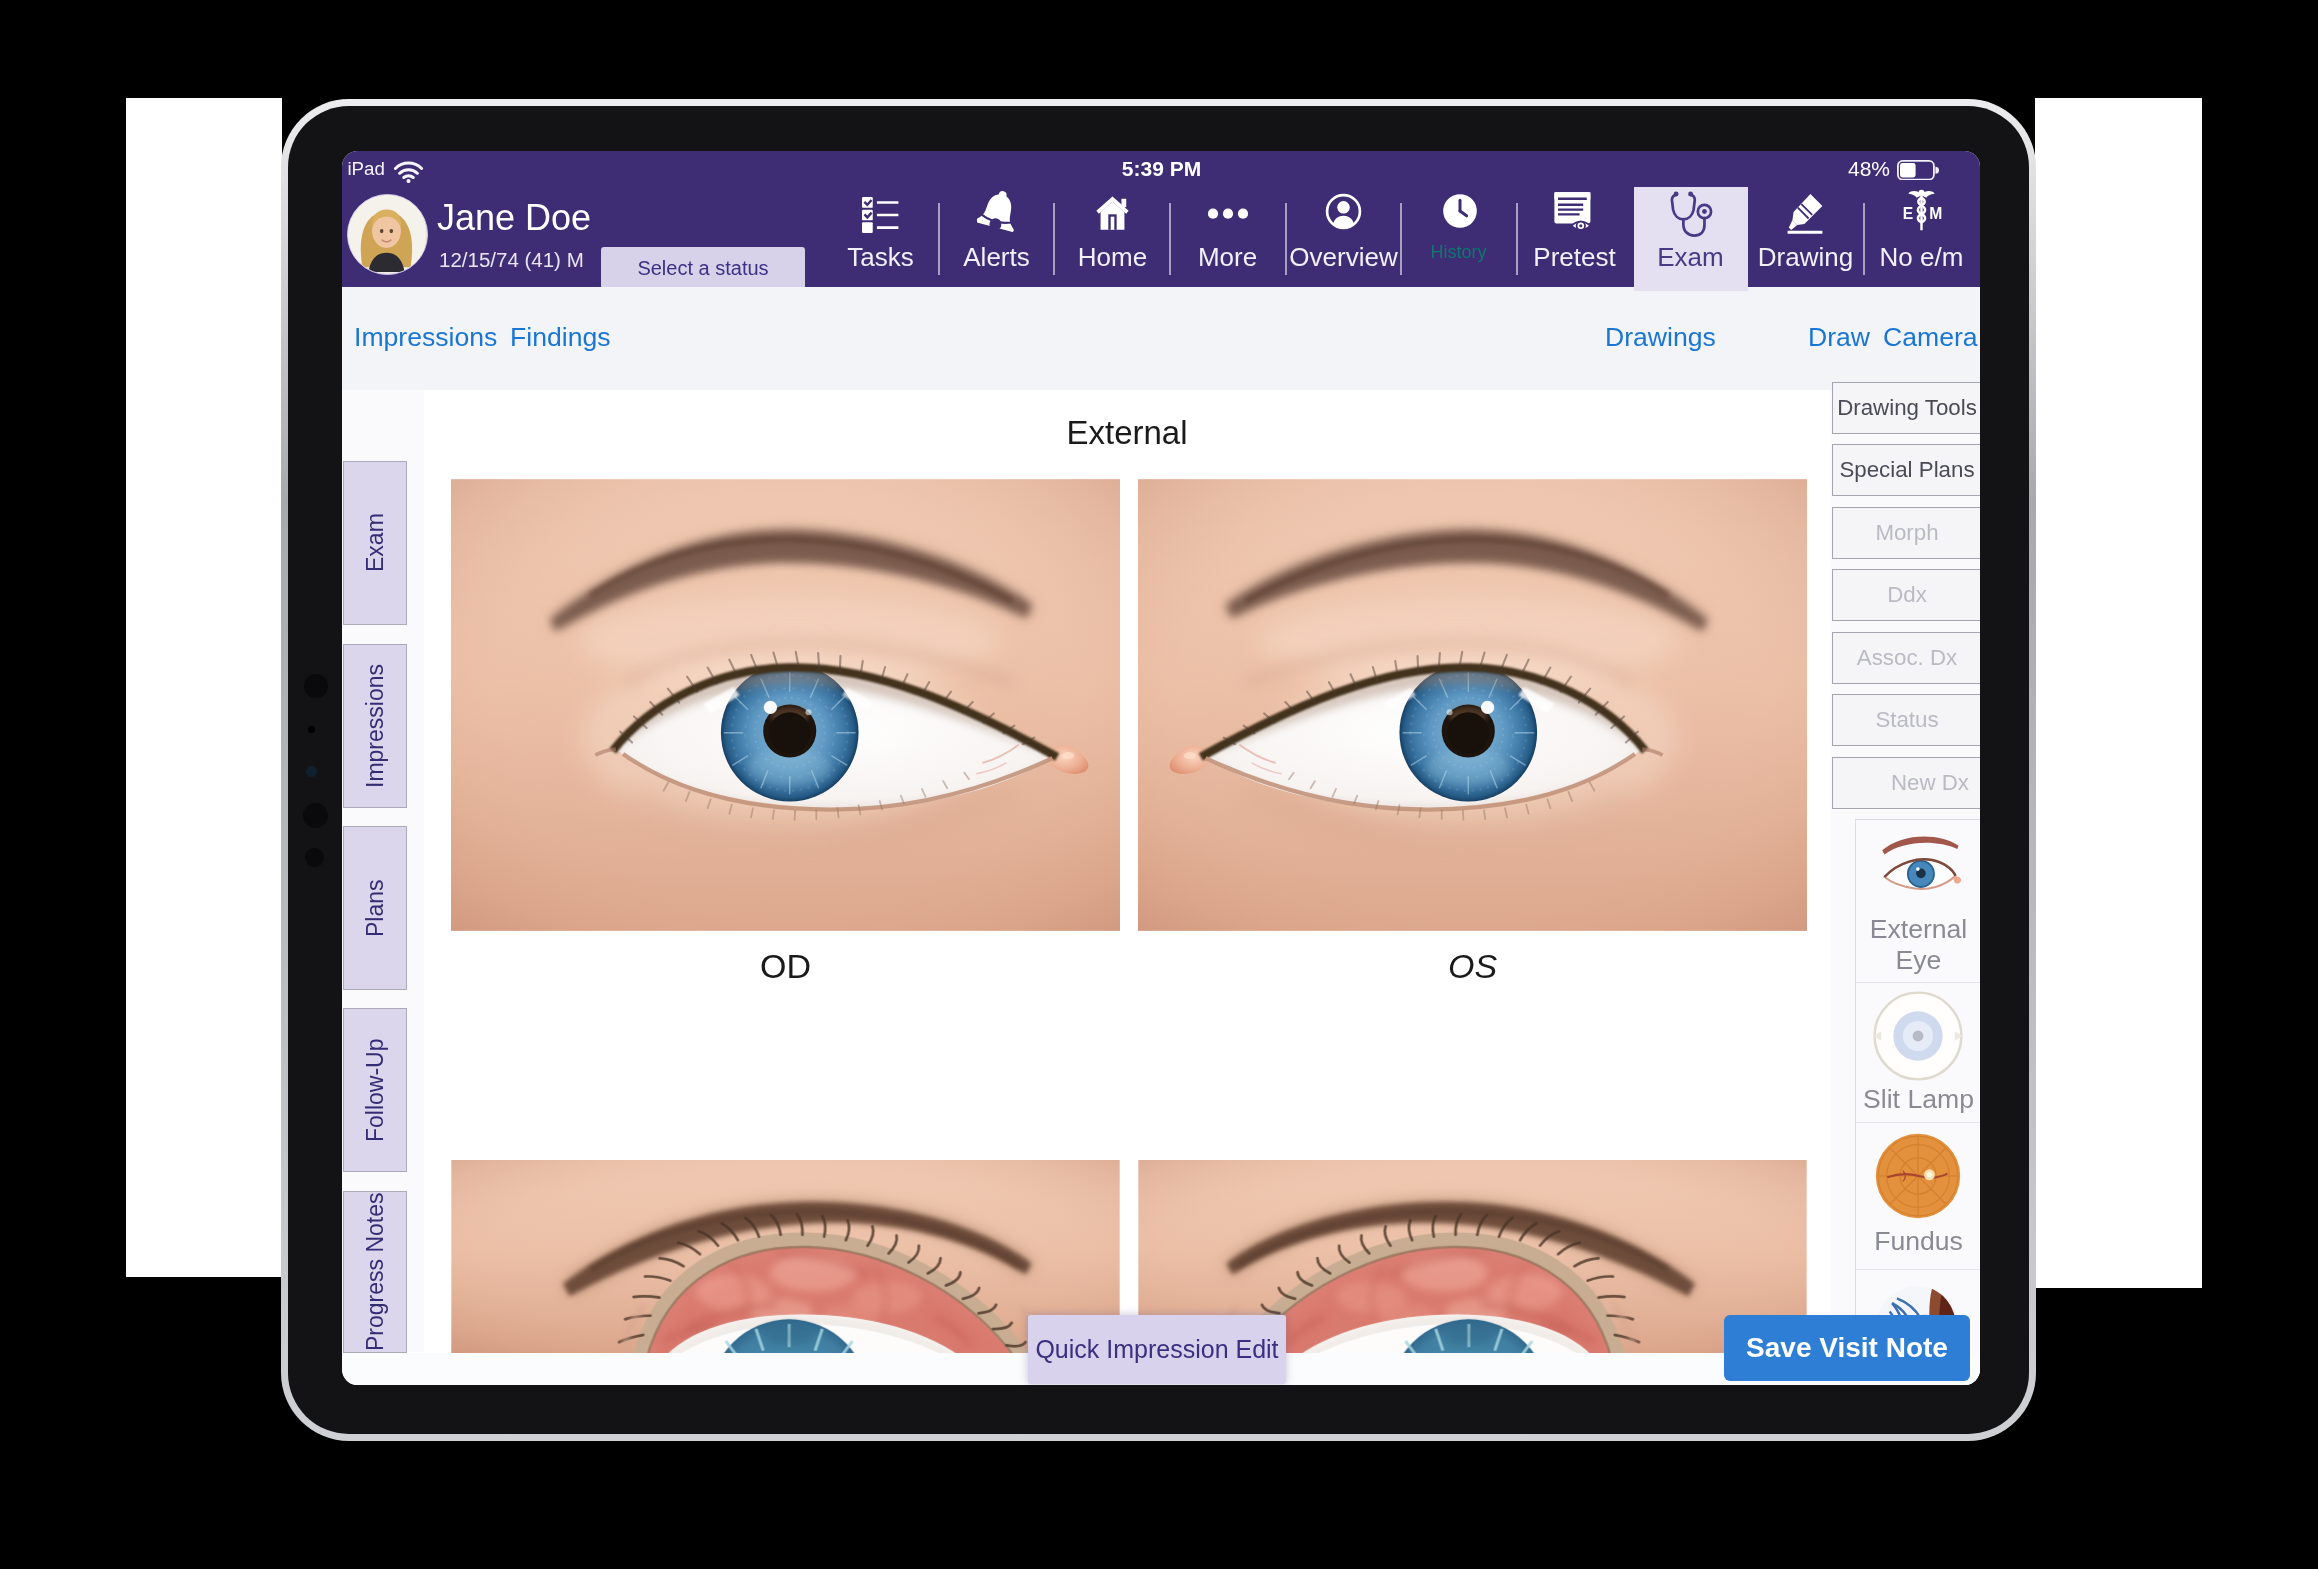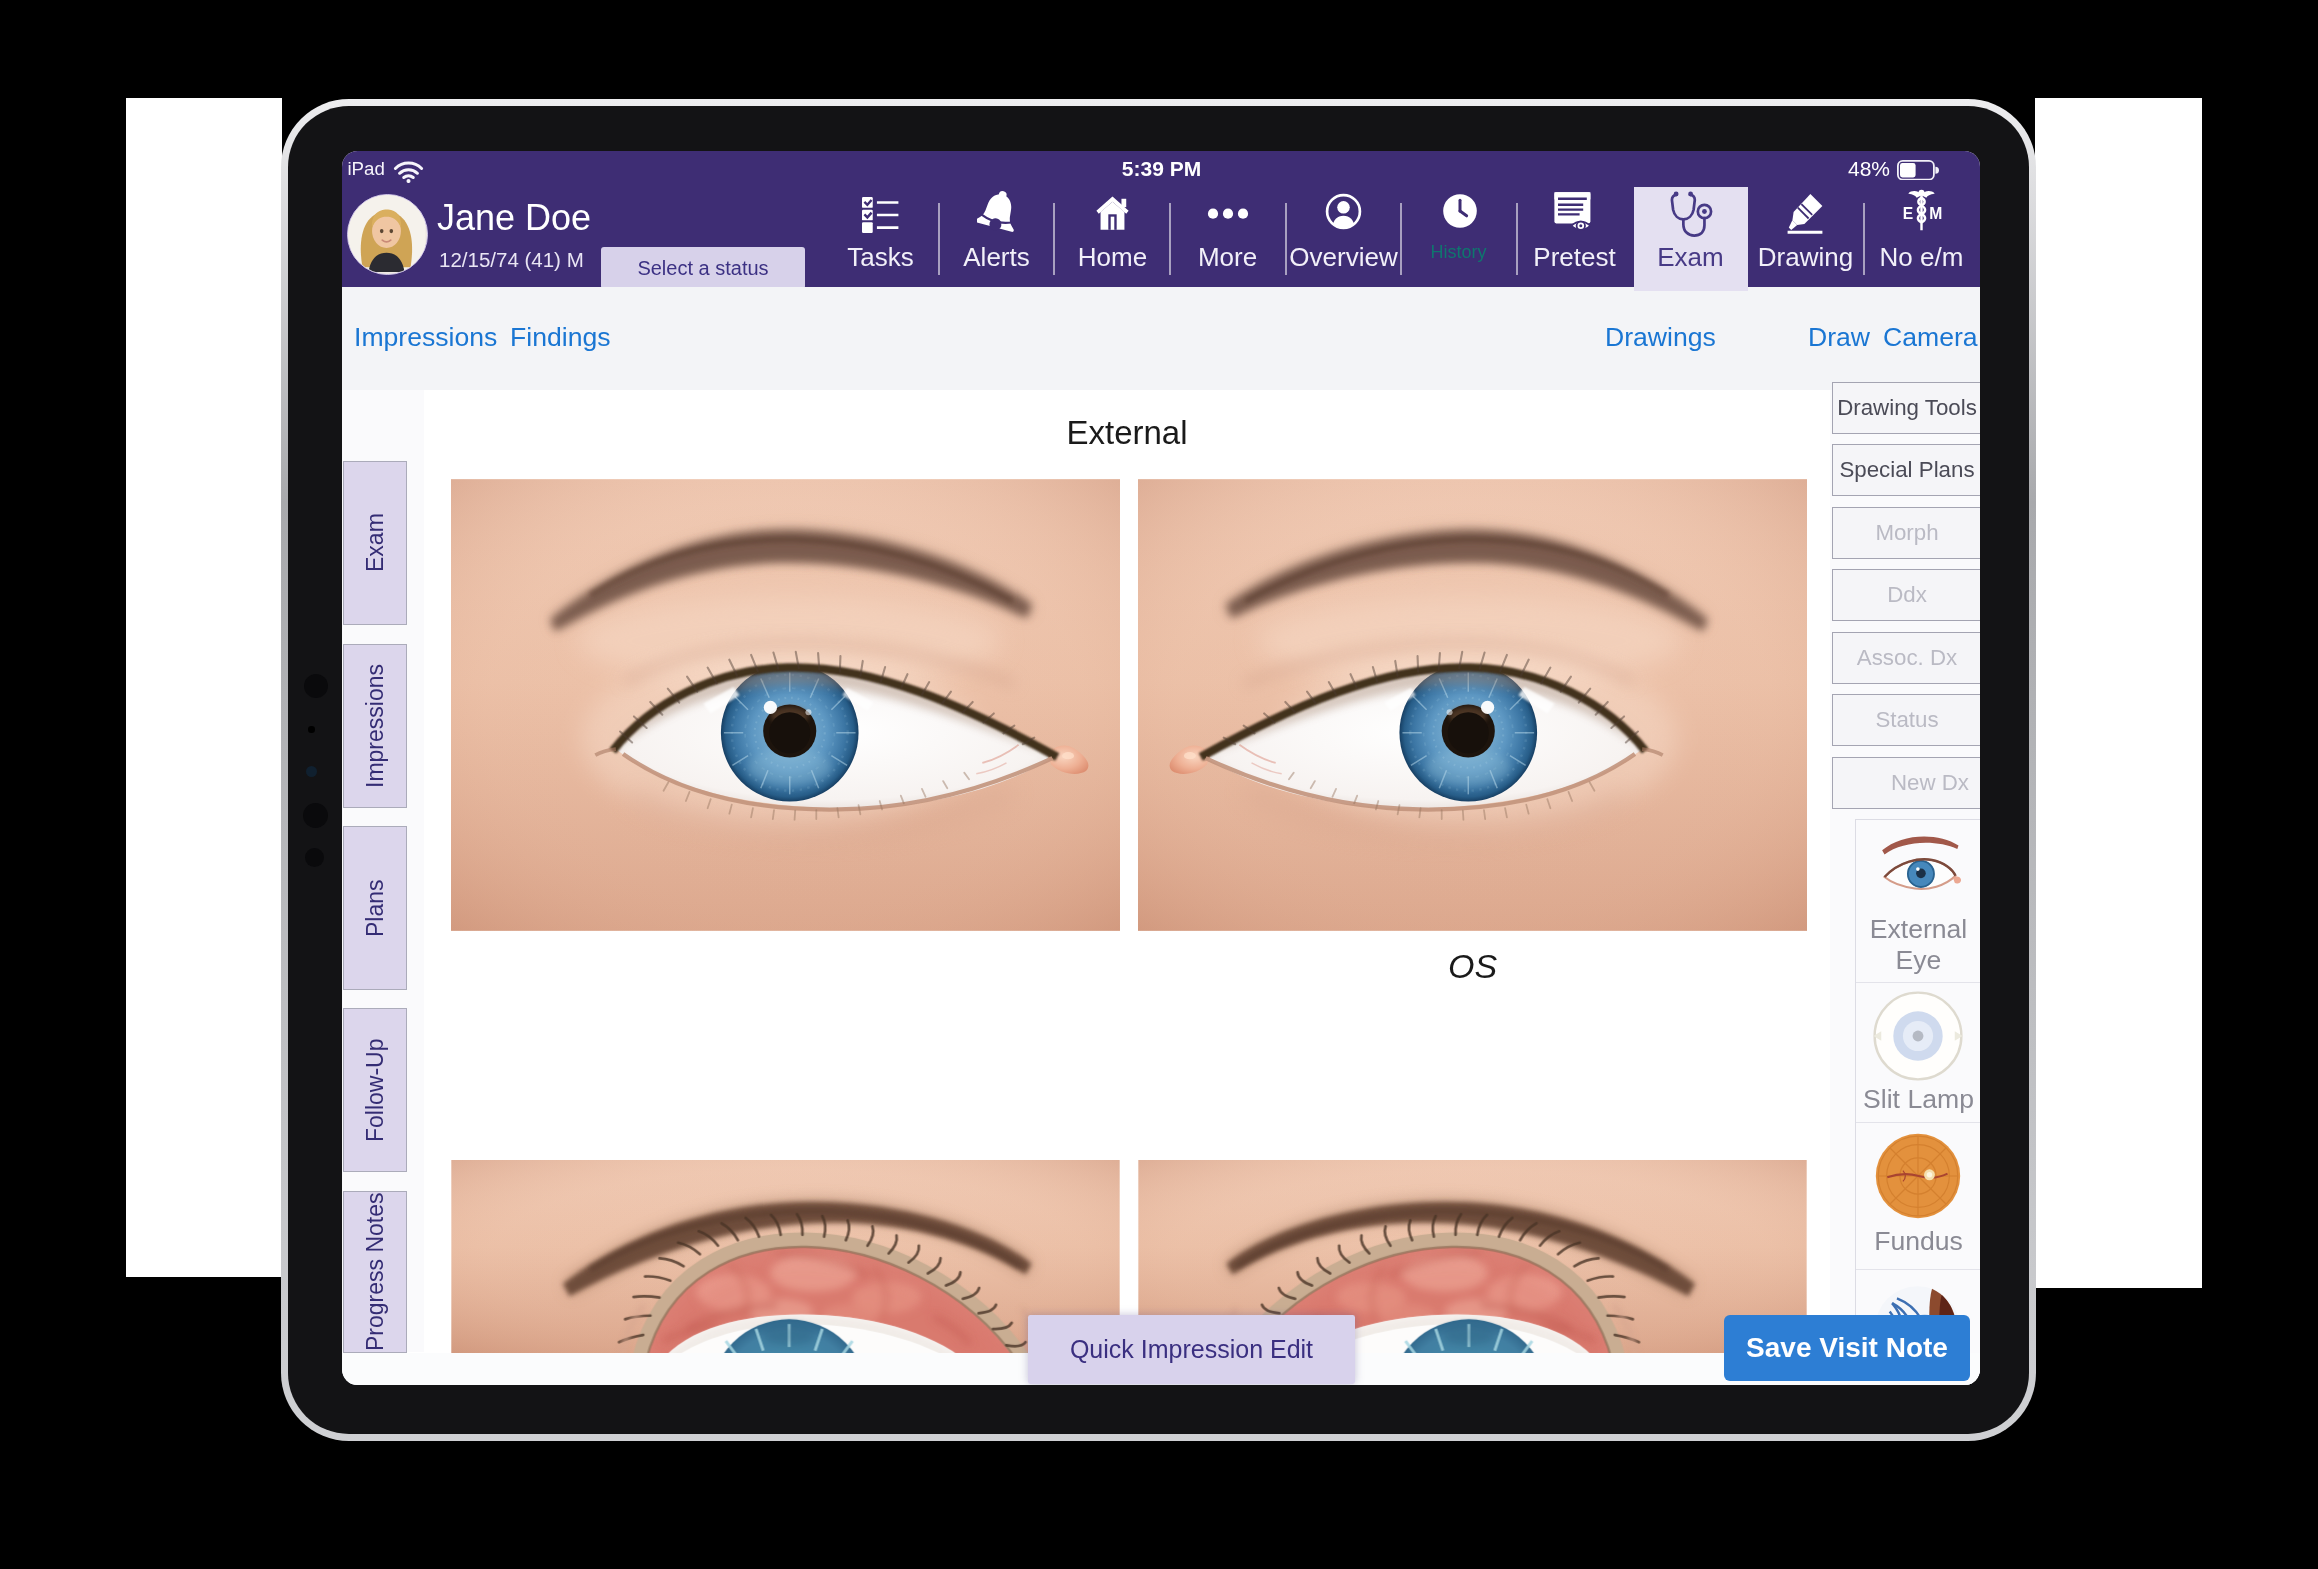--- a/index.html
+++ b/index.html
@@ -180,20 +180,21 @@
     <div class="abs" style="left:168px;top:171px;font-size:26.6px;color:#1a76d3;">Findings</div>
     <div class="abs" style="left:1263px;top:171px;font-size:26.6px;color:#1a76d3;">Drawings</div>
     <div class="abs" style="left:1466px;top:171px;font-size:26.6px;color:#1a76d3;">Draw</div>
     <div class="abs" style="left:1541px;top:171px;font-size:26.6px;color:#1a76d3;">Camera</div>
 
     <div class="abs" style="left:0;top:239px;width:1638px;height:962px;background:#fafafc;"></div>
 
     <div class="abs" style="left:82px;top:239px;width:1406px;height:962px;background:#fff;"></div>
 
     <div class="abs" style="left:82px;top:263px;width:1406px;text-align:center;font-size:33px;color:#1a1a1a;">External</div>
+    <div class="abs" style="left:109px;top:796px;width:669px;text-align:center;font-size:34px;color:#1a1a1a;">OD</div>
     <div class="abs" style="left:796px;top:796px;width:669px;text-align:center;font-size:34px;color:#1a1a1a;font-style:italic;">OS</div>
 
     <svg width="0" height="0" style="position:absolute;">
       <defs>
         <linearGradient id="gSkin" x1="0" y1="0" x2="0" y2="1">
           <stop offset="0" stop-color="#f0cab4"></stop>
             <stop offset="0.45" stop-color="#ecc1a8"></stop>
             <stop offset="1" stop-color="#dca88e"></stop>
         </linearGradient>
         <radialGradient id="gVig" cx="0.5" cy="0.5" r="0.72">
@@ -495,21 +496,21 @@
         <path d="M38,22 q26,10 40,34"></path>
         <path d="M26,44 q20,26 12,52"></path>
       </g>
       <path d="M96,6 a70,70 0 0 1 22,110 q-20,-10 -26,-48 q-2,-40 4,-62 z" fill="#8c4a2e"></path>
       <path d="M112,16 a70,70 0 0 1 10,92 q-12,-16 -14,-46 q0,-30 4,-46 z" fill="#5e2417"></path>
       <circle cx="84" cy="60" r="12" fill="#d8e0ec"></circle>
     </svg>
 
     <div class="abs" style="left:0;top:1202px;width:1638px;height:33px;background:#fbfcfd;"></div>
 
-    <div class="abs" style="left:686px;top:1164px;width:327px;height:69px;background:#d8d2ec;border-radius:2.4px;box-shadow:0 0 8.5px rgba(90,80,140,.35);color:#3a2f80;font-size:25px;display:flex;align-items:center;justify-content:center;">Quick Impression Edit</div>
+    <div class="abs" style="left:686px;top:1164px;width:258px;height:69px;background:#d8d2ec;border-radius:2.4px;box-shadow:0 0 8.5px rgba(90,80,140,.35);color:#3a2f80;font-size:25px;display:flex;align-items:center;justify-content:center;">Quick Impression Edit</div>
     <div class="abs" style="left:1382px;top:1164px;width:246px;height:66px;background:#2d7ed4;border-radius:6px;color:#fff;font-size:28px;font-weight:bold;display:flex;align-items:center;justify-content:center;">Save Visit Note</div>
 
     <div class="abs" style="left:1292px;top:36px;width:114px;height:104px;background:#e4e0f1;"></div>
 
     <div class="abs" style="left:1294px;top:91px;width:109px;text-align:center;font-size:26px;color:#473a86;">Exam</div>
     <svg class="abs" style="left:1326px;top:40px;" width="50" height="47" viewBox="0 0 82 78">
       <g fill="none" stroke="#473a86" stroke-width="4.5" stroke-linecap="round">
         <path d="M14,6 c-6,1 -8,4 -8,9 l2,16 c2,10 9,16 17,16 c8,0 15,-6 17,-16 l2,-16 c0,-5 -2,-8 -8,-9"></path>
         <path d="M25,47 l0,8 c0,12 8,19 18,19 c10,0 17,-6 17,-17 l0,-12"></path>
         <circle cx="60" cy="34" r="11"></circle>

